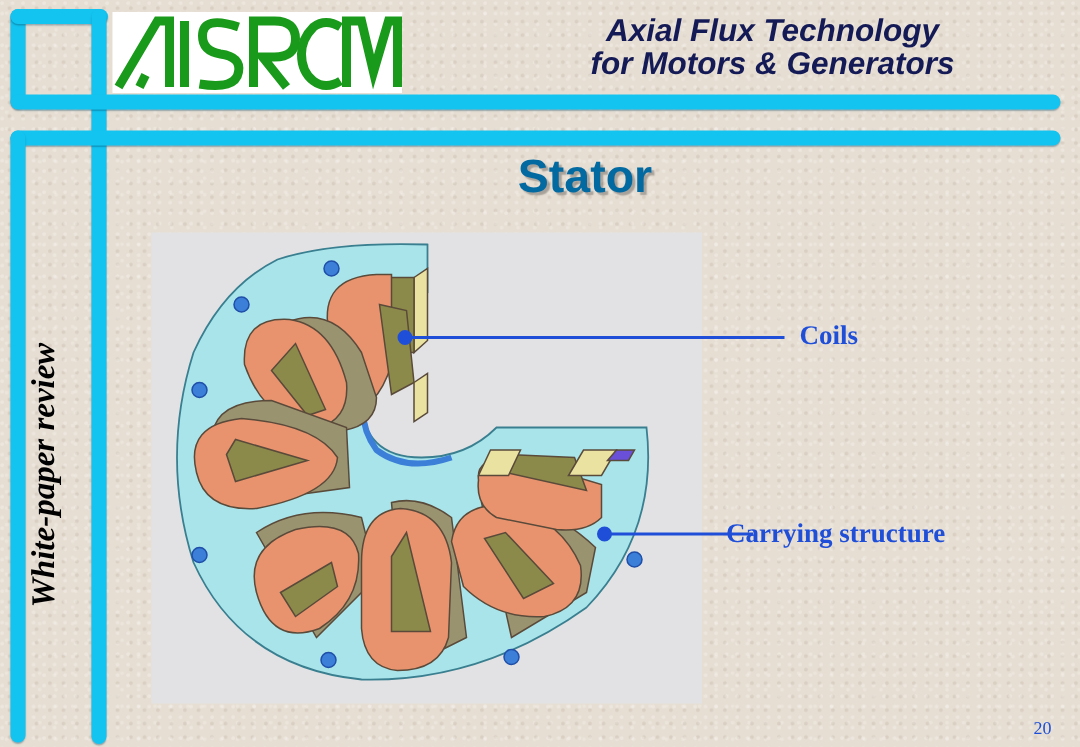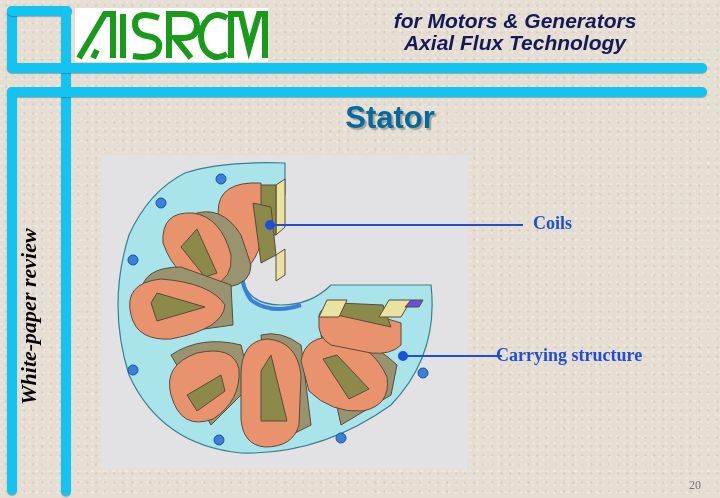--- a/index.html
+++ b/index.html
@@ -37,21 +37,21 @@
   .image-panel {
     position: absolute; left: 101px; top: 155px; width: 367px; height: 314px;
     background: #e2e2e4;
   }
   .label {
     position: absolute; font-family: "Liberation Serif", serif; font-weight: bold;
     font-size: 18px; color: #1f4fd8; white-space: nowrap; text-align: center;
   }
   .page-num {
     position: absolute; right: 19px; top: 478px;
-    font-family: "Liberation Serif", serif; font-size: 12px; color: #737373;
+    font-family: "Liberation Serif", serif; font-size: 12px; color: #1d4ed8;
   }
   svg { position: absolute; left: 0; top: 0; }
 </style>
 </head>
 <body>
 
 <div class="bar" style="left:7px; top:6px; width:10px; height:66px;"></div>
 <div class="bar" style="left:7px; top:6px; width:65px; height:10px;"></div>
 <div class="bar" style="left:61px; top:6px; width:10px; height:490px;"></div>
 <div class="bar" style="left:7px; top:63px; width:700px; height:10px;"></div>
@@ -72,22 +72,22 @@
       <path d="M94 50 L94 6 L108 6 Q122 6 122 18 Q122 30 108 30 L100 30 L116 50"></path>
 
       <path d="M152 10 Q142 4 134 10 Q126 18 126 28 Q126 40 134 46 Q142 52 152 46"></path>
 
       <path d="M156 50 L156 6 L166 6 L174 40 L184 6 L190 6 L190 50"></path>
     </g>
   </svg>
 </div>
 
 <div class="header-title">
+  <div>Axial Flux Technology</div>
   <div>for Motors &amp; Generators</div>
-  <div>Axial Flux Technology</div>
 </div>
 
 <div class="slide-title">Stator</div>
 
 <div class="side-text">White-paper review</div>
 
 <div class="image-panel">
   <svg width="367" height="314" viewBox="0 0 367 314">
 
     <path d="M84 18 Q120 6 184 8 L184 40 Q150 60 140 110 Q140 150 180 150 Q210 150 230 130 L330 130 Q338 200 290 250 Q220 300 140 298 Q60 290 28 220 Q6 150 28 80 Q48 36 84 18 Z" fill="#a8e4ea" stroke="#3a7f90" stroke-width="1.2"></path>
@@ -145,15 +145,15 @@
       <line x1="302" y1="201" x2="367" y2="201"></line>
       <circle cx="302" cy="201" r="4"></circle>
     </g>
   </svg>
 </div>
 
 <div style="position:absolute; left:468px; top:224px; width:55px; height:2px; background:#1f4fd8;"></div>
 <div style="position:absolute; left:468px; top:355px; width:34px; height:2px; background:#1f4fd8;"></div>
 
 <div class="label" style="left:533px; top:213px;">Coils</div>
-<div class="label" style="left:496px; top:345px;">Carrying structure</div>
+<div class="label" style="left:484px; top:345px;">Carrying structure</div>
 
 <div class="page-num">20</div>
 
 </body></html>

